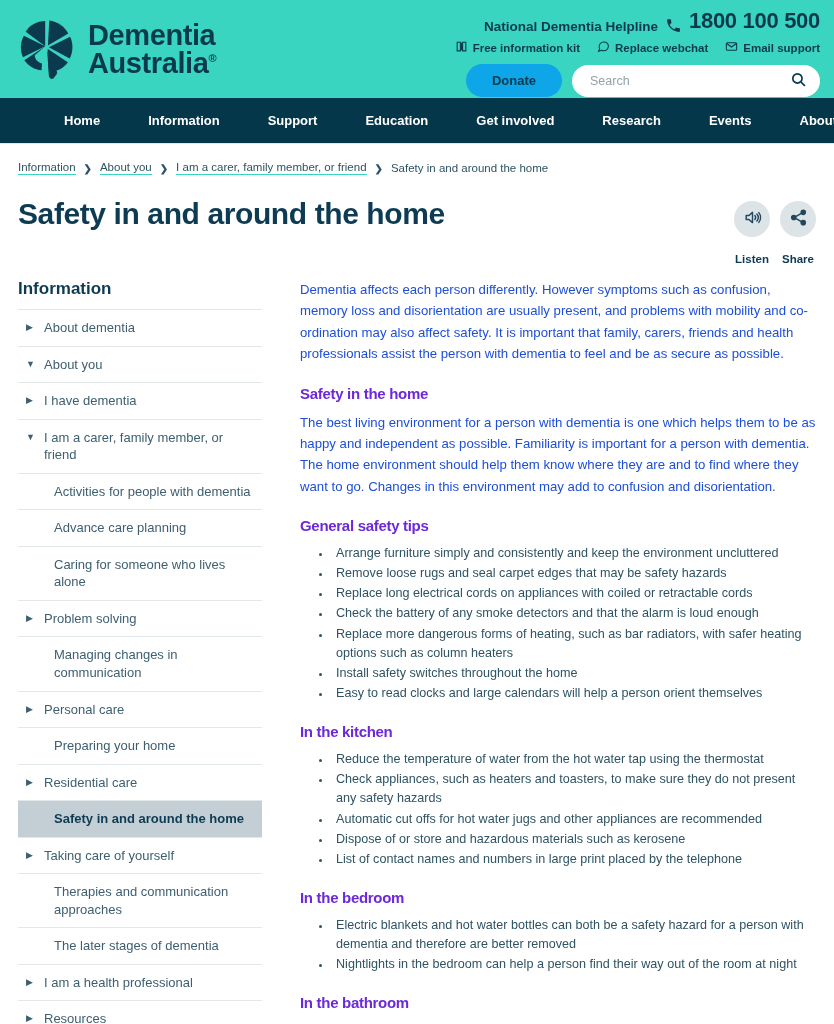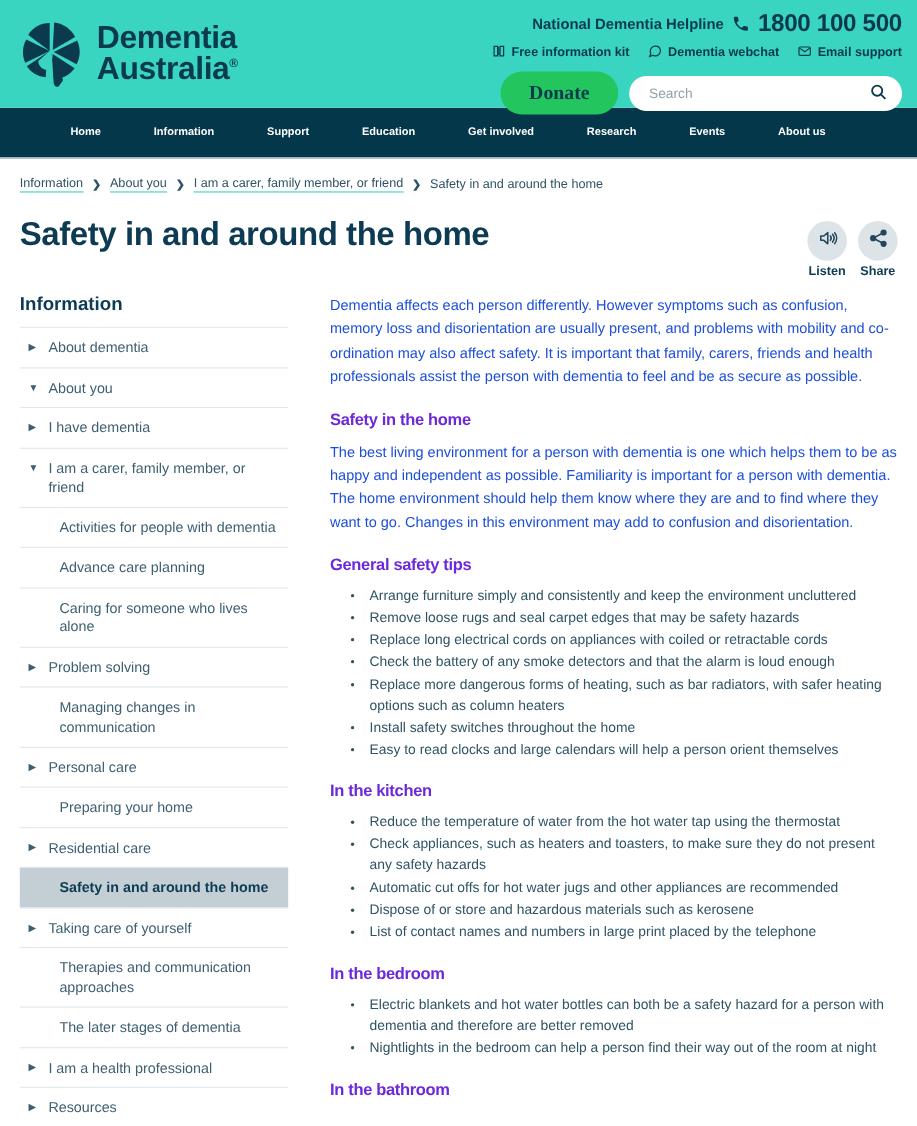--- a/index.html
+++ b/index.html
@@ -38,21 +38,21 @@
 
   .header-right {
     position: absolute;
     right: 14px; top: 8px;
     width: 560px;
     display: flex;
     flex-direction: column;
     align-items: flex-end;
   }
   .helpline-row {
-    display: flex; align-items: center;
+    display: flex; align-items: flex-end;
     gap: 7px;
     color: #0b3a4f;
   }
   .helpline-label { font-size: 13.5px; font-weight: 700; }
   .phone-icon { display: inline-flex; }
   .helpline-number {
     font-size: 22px; font-weight: 800; letter-spacing: -0.3px;
     color: #0b3a4f; text-decoration: none;
   }
   .quicklinks {
@@ -62,27 +62,27 @@
   .quicklink {
     display: inline-flex; align-items: center; gap: 5px;
     color: #0b3a4f; font-size: 11.5px; font-weight: 700;
     text-decoration: none;
   }
   .actions-row {
     display: flex; align-items: center;
     gap: 10px; margin-top: 9px;
   }
   .donate-btn {
-    background: #22c55e;
+    background: #0ea5e9;
     color: #0b3a4f;
     border: none;
     border-radius: 22px;
     padding: 9px 26px;
-    font-size: 18px; font-weight: 800;
-    font-family: Liberation Serif, serif;
+    font-size: 13px; font-weight: 800;
+    font-family: Liberation Sans, sans-serif;
     cursor: pointer;
   }
   .search-box {
     display: flex; align-items: center;
     background: #fff;
     border-radius: 22px;
     width: 248px; height: 32px;
     padding: 0 13px 0 16px;
   }
   .search-input {
@@ -104,21 +104,21 @@
     align-items: center;
     border-bottom: 1px solid #dfe5e8;
   }
   .nav-inner {
     display: flex; align-items: center;
     margin-left: 40px;
     gap: 0;
   }
   .nav-item {
     color: #ffffff;
-    font-size: 10px;
+    font-size: 13px;
     font-weight: 700;
     text-decoration: none;
     padding: 0 24px;
     white-space: nowrap;
   }
 
   
   .breadcrumb {
     display: flex; align-items: center;
     flex-wrap: nowrap;
@@ -158,21 +158,21 @@
   .tool {
     display: flex; flex-direction: column; align-items: center;
     cursor: pointer; text-decoration: none;
   }
   .tool-circle {
     width: 36px; height: 36px; border-radius: 50%;
     background: #dde4e7;
     display: flex; align-items: center; justify-content: center;
   }
   .tool-label {
-    margin-top: 4px;
+    margin-top: 16px;
     font-size: 11.5px; font-weight: 700; color: #0d3b53;
   }
 
   
   .content {
     display: flex;
     padding: 0 18px;
     margin-top: 14px;
   }
   .sidebar { width: 244px; flex: 0 0 244px; }
@@ -284,21 +284,21 @@
             </svg>
           </span>
           <span>Free information kit</span>
         </a>
         <a class="quicklink">
           <span>
             <svg width="13" height="13" viewBox="0 0 24 24" fill="none" stroke="#0b3a4f" stroke-width="2">
               <path d="M21 11.5a8.4 8.4 0 0 1-9 8.4 9 9 0 0 1-3.9-.9L3 21l1.9-5a8.4 8.4 0 0 1-.9-3.9 8.4 8.4 0 0 1 8.4-8.5h.5A8.4 8.4 0 0 1 21 11v.5z"></path>
             </svg>
           </span>
-          <span>Dementia webchat</span>
+          <span>Replace webchat</span>
         </a>
         <a class="quicklink">
           <span>
             <svg width="13" height="13" viewBox="0 0 24 24" fill="none" stroke="#0b3a4f" stroke-width="2">
               <rect x="2.5" y="5" width="19" height="14" rx="2"></rect>
                 <path d="M3 6.5l9 6.5 9-6.5"></path>
             </svg>
           </span>
           <span>Email support</span>
         </a>

